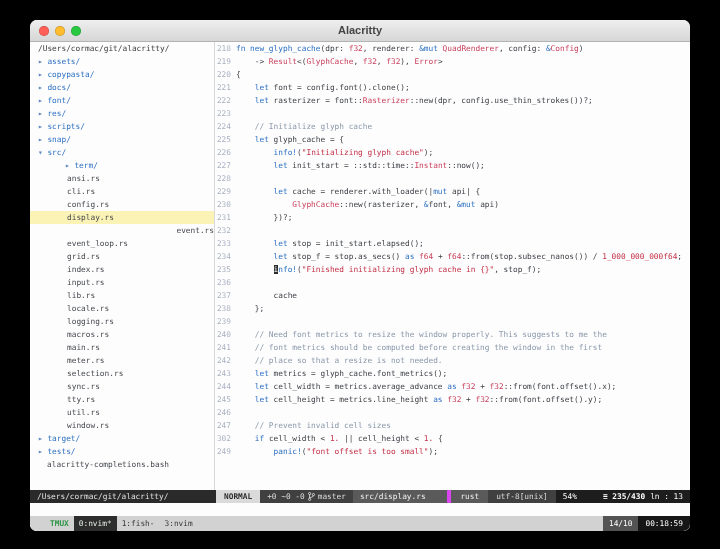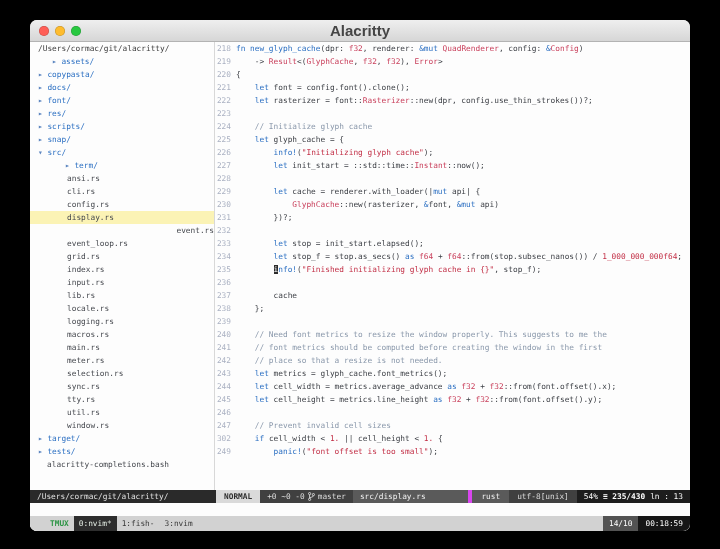--- a/index.html
+++ b/index.html
@@ -5,21 +5,21 @@
   * { margin:0; padding:0; box-sizing:border-box; }
   html,body { width:720px; height:549px; background:#000; overflow:hidden;
               font-family:"DejaVu Sans Mono", monospace; }
 
   .window { position:absolute; left:30px; top:20px; width:660px; height:511px;
             border-radius:7px; overflow:hidden; background:var(--bg);
             box-shadow:0 0 0 1px rgba(0,0,0,.55), 0 18px 42px rgba(0,0,0,.7); }
 
   .titlebar { position:relative; height:22px;
               background:linear-gradient(#efefef,#d6d6d6); border-bottom:1px solid #b3b3b3; }
-  .title { text-align:center; line-height:21px; font-size:15px; color:var(--titleFg);
+  .title { text-align:center; line-height:21px; font-size:11px; color:var(--titleFg);
            font-family:"Liberation Sans", sans-serif; font-weight:bold; }
   .traffic { position:absolute; left:9px; top:6px; display:flex; gap:6px; }
   .tl { width:10px; height:10px; border-radius:50%; box-shadow:inset 0 0 0 .5px rgba(0,0,0,.25); }
   .tl.red { background:var(--red); } .tl.yellow { background:var(--yellow); } .tl.green { background:var(--green); }
 
   .terminal { display:flex; flex-direction:column; height:calc(100% - 22px);
               background:var(--bg); font-size:7.8px; }
   .main { flex:1; display:flex; overflow:hidden; }
 
   .sidebar { width:185px; border-right:1px solid #d8d8d8; overflow:hidden; flex:none; }
@@ -41,21 +41,21 @@
 
   .statusline { height:13px; display:flex; line-height:13px; flex:none; overflow:hidden; }
   .seg { white-space:pre; }
   .nerd-status { width:186px; background:var(--nerdBg); color:var(--nerdFg); padding-left:7px; flex:none; }
   .mode { background:var(--modeBg); color:var(--modeFg); font-weight:bold; padding:0 8px; }
   .git  { background:var(--gitBg); color:var(--gitFg); padding:0 7px; display:flex; align-items:center; gap:3px; }
   .file-seg { flex:1; background:var(--fileBg); color:var(--fileFg); padding:0 7px; overflow:hidden; }
   .ft   { background:var(--fileBg); color:var(--fileFg); padding:0 9px; border-left:4px solid #d946ef; }
   .enc  { background:var(--gitBg); color:var(--gitFg); padding:0 8px; }
   .pos  { background:var(--posBg); color:var(--posFg); padding:0 7px; display:flex; gap:5px; }
-  .pos .lin { font-weight:bold; }
+  .pos .lin { font-weight:bold;margin-left:21px; }
 
   .cmdline { height:13px; background:var(--bg); flex:none; }
 
   .tmuxbar { height:15px; background:var(--tmuxBg); display:flex; align-items:stretch;
              line-height:15px; flex:none; }
   .session { color:var(--session); font-weight:bold; padding:0 5px 0 20px; }
   .tmux-windows { display:flex; }
   .twin { padding:0 5px; color:var(--tmuxFg); }
   .twin.active { background:var(--winActiveBg); color:var(--winActiveFg); }
   .tmux-right { margin-left:auto; display:flex; }
@@ -76,21 +76,21 @@
       </div>
       <div class="title">Alacritty</div>
     </div>
 
     <div class="terminal">
       <div class="main">
 
         <div class="sidebar">
           <div class="tree-root">/Users/cormac/git/alacritty/</div>
           <div id="tree">
-              <div class="tree-row" style="padding-left: 22px;"><span class="arrow">▸ </span><span class="dir">assets/</span></div>
+              <div class="tree-row" style="padding-left: 8px;"><span class="arrow">▸ </span><span class="dir">assets/</span></div>
               <div class="tree-row" style="padding-left: 8px;"><span class="arrow">▸ </span><span class="dir">copypasta/</span></div>
               <div class="tree-row" style="padding-left: 8px;"><span class="arrow">▸ </span><span class="dir">docs/</span></div>
               <div class="tree-row" style="padding-left: 8px;"><span class="arrow">▸ </span><span class="dir">font/</span></div>
               <div class="tree-row" style="padding-left: 8px;"><span class="arrow">▸ </span><span class="dir">res/</span></div>
               <div class="tree-row" style="padding-left: 8px;"><span class="arrow">▸ </span><span class="dir">scripts/</span></div>
               <div class="tree-row" style="padding-left: 8px;"><span class="arrow">▸ </span><span class="dir">snap/</span></div>
               <div class="tree-row" style="padding-left: 8px;"><span class="arrow">▾ </span><span class="dir">src/</span></div>
               <div class="tree-row" style="padding-left: 35px;"><span class="arrow">▸ </span><span class="dir">term/</span></div>
               <div class="tree-row" style="padding-left: 37px;"><span class="file">ansi.rs</span></div>
               <div class="tree-row" style="padding-left: 37px;"><span class="file">cli.rs</span></div>

